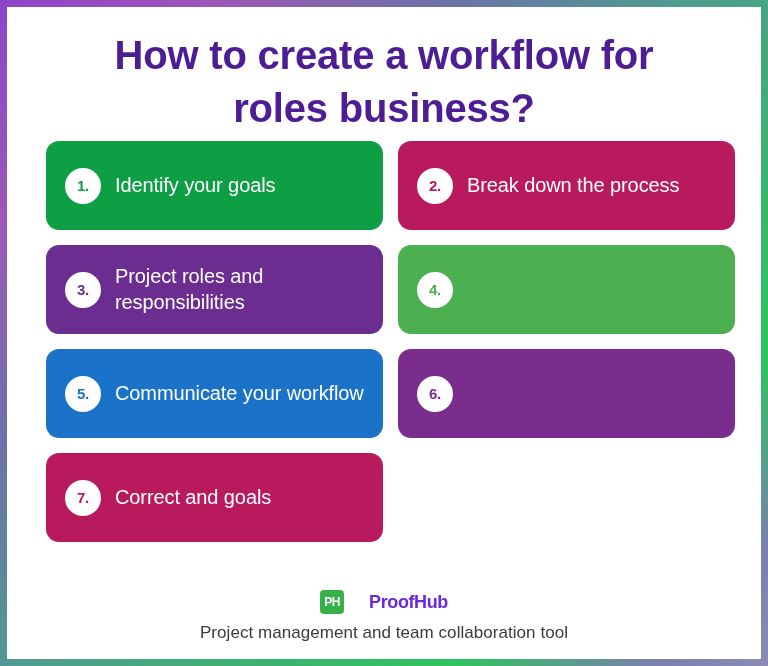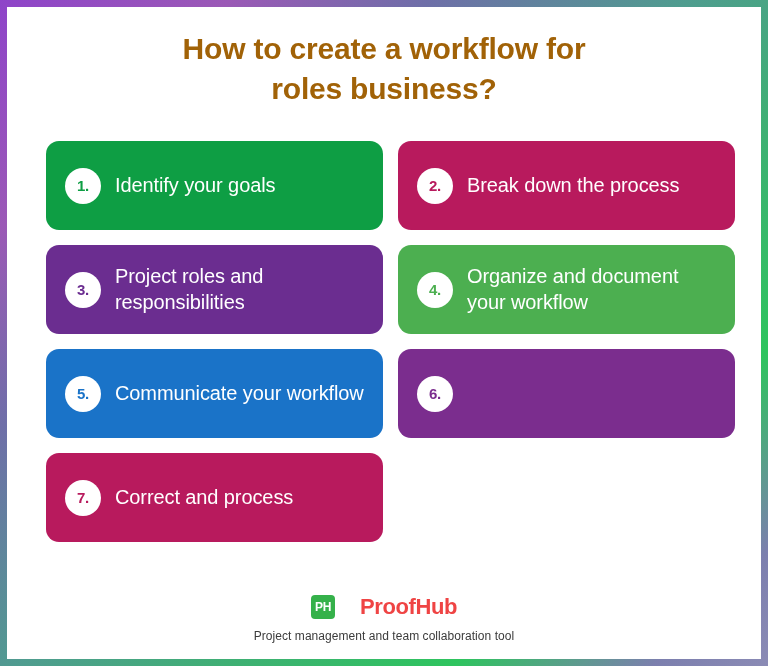--- a/index.html
+++ b/index.html
@@ -36,25 +36,25 @@
     background: #ffffff;
   }
 
   
   .title {
     position: absolute;
     top: 22px;
     left: 0;
     width: 100%;
     text-align: center;
-    font-size: 30px;
+    font-size: 40px;
     font-weight: bold;
     line-height: 1.32;
     letter-spacing: -0.2px;
-    color: #a16207;
+    color: #4c1d95;
   }
   .title .line { display: block; }
 
   
   .cards {
     position: absolute;
     top: 134px;
     left: 39px;
     width: 690px;
     display: flex;
@@ -119,28 +119,28 @@
     color: #ffffff;
     font-size: 12px;
     font-weight: bold;
     display: flex;
     align-items: center;
     justify-content: center;
     letter-spacing: -0.4px;
   }
 
   .brand-name {
-    font-size: 22px;
+    font-size: 18px;
     font-weight: bold;
-    color: #ef4444;
+    color: #6d28d9;
     letter-spacing: -0.4px;
   }
 
   .tagline {
-    font-size: 12px;
+    font-size: 17px;
     color: #3b3b3b;
     letter-spacing: 0.05px;
   }
 </style>
 </head>
 <body>
 
 <div id="infographic">
   <div id="canvas">
 
@@ -157,32 +157,31 @@
         <div class="card" style="background: rgb(184, 26, 93);">
           <span class="badge" style="color: rgb(184, 26, 93);">2.</span>
           <span class="card-label">Break down the process</span>
         </div>
         <div class="card" style="background: rgb(107, 45, 144);">
           <span class="badge" style="color: rgb(107, 45, 144);">3.</span>
           <span class="card-label">Project roles and responsibilities</span>
         </div>
         <div class="card" style="background: rgb(76, 175, 80);">
           <span class="badge" style="color: rgb(76, 175, 80);">4.</span>
-          <span class="card-label">Organize and document your workflow</span>
         </div>
         <div class="card" style="background: rgb(26, 115, 200);">
           <span class="badge" style="color: rgb(26, 115, 200);">5.</span>
           <span class="card-label">Communicate your workflow</span>
         </div>
         <div class="card" style="background: rgb(123, 45, 142);">
           <span class="badge" style="color: rgb(123, 45, 142);">6.</span>
         </div>
         <div class="card" style="background: rgb(184, 26, 93);">
           <span class="badge" style="color: rgb(184, 26, 93);">7.</span>
-          <span class="card-label">Correct and process</span>
+          <span class="card-label">Correct and goals</span>
         </div>
       </div>
 
     <div class="footer">
       <div class="brand">
         <span class="brand-mark">PH</span>
         <span class="brand-name">ProofHub</span>
       </div>
       <div class="tagline">Project management and team collaboration tool</div>
     </div>

